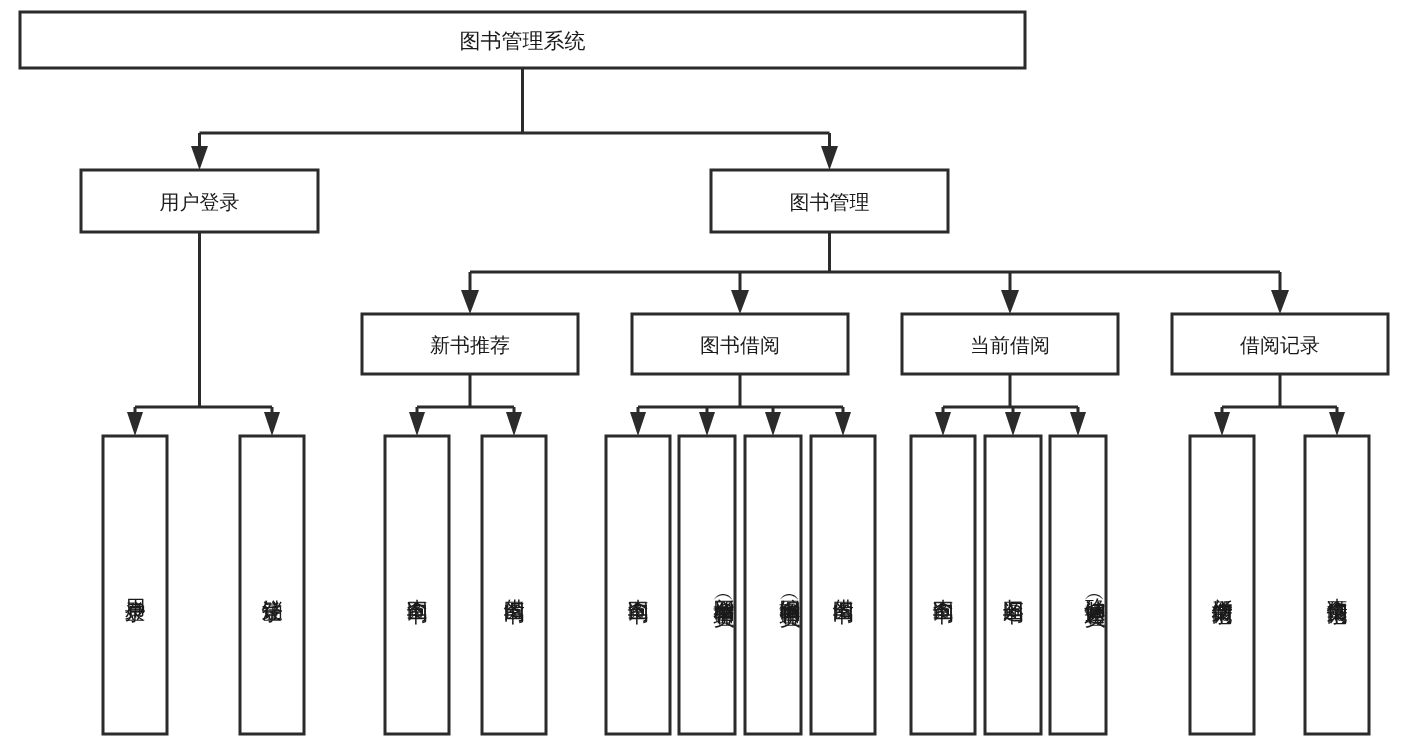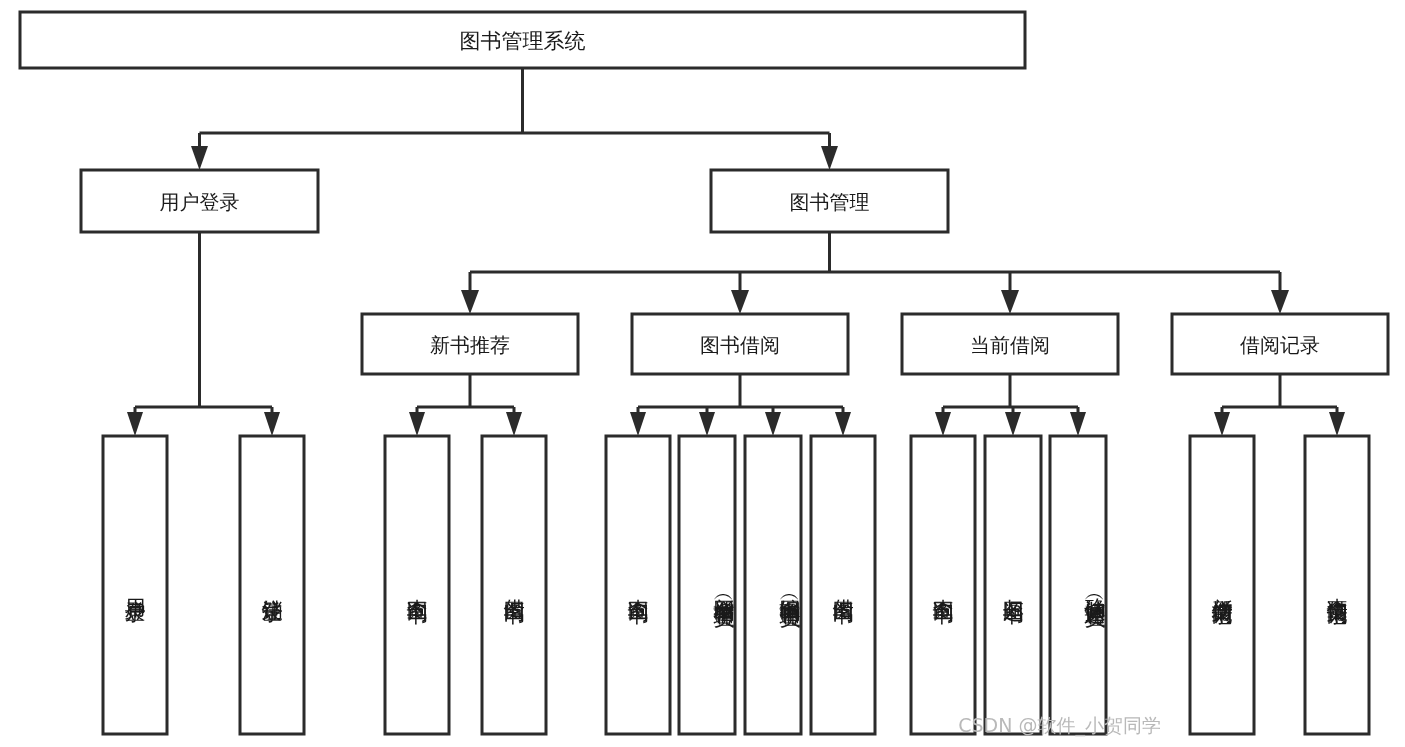--- a/index.html
+++ b/index.html
@@ -220,15 +220,14 @@
   <div class="leaf-label-wrap" style="left:911px;  top:436px; width:64px; height:298px;">查询图书</div>
 
   <div class="leaf-label-wrap" style="left:985px;  top:436px; width:56px; height:298px;">归还图书</div>
 
   <div class="leaf-label-wrap" style="left:1050px; top:436px; width:56px; height:298px; align-items:flex-start; padding-top:6px; box-sizing:border-box;">确认归还（管理员）</div>
 
   <div class="leaf-label-wrap" style="left:1190px; top:436px; width:64px; height:298px;">新增借阅记录</div>
 
   <div class="leaf-label-wrap" style="left:1305px; top:436px; width:64px; height:298px;">查询借阅记录</div>
 
-  <div class="watermark">CSDN @软件_小贺同学</div>
 
 </div>
 
 </body></html>

